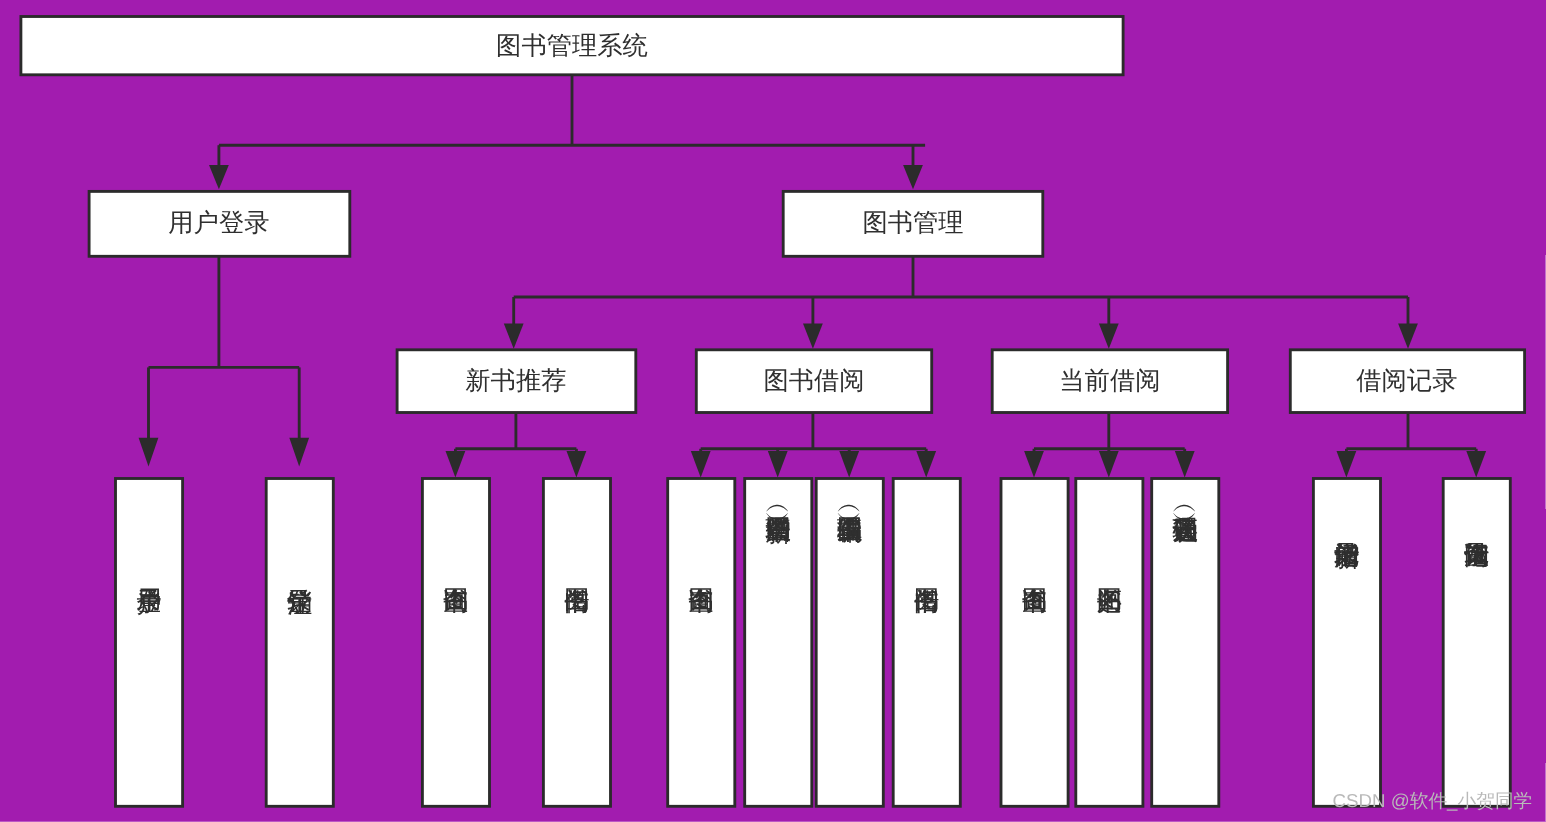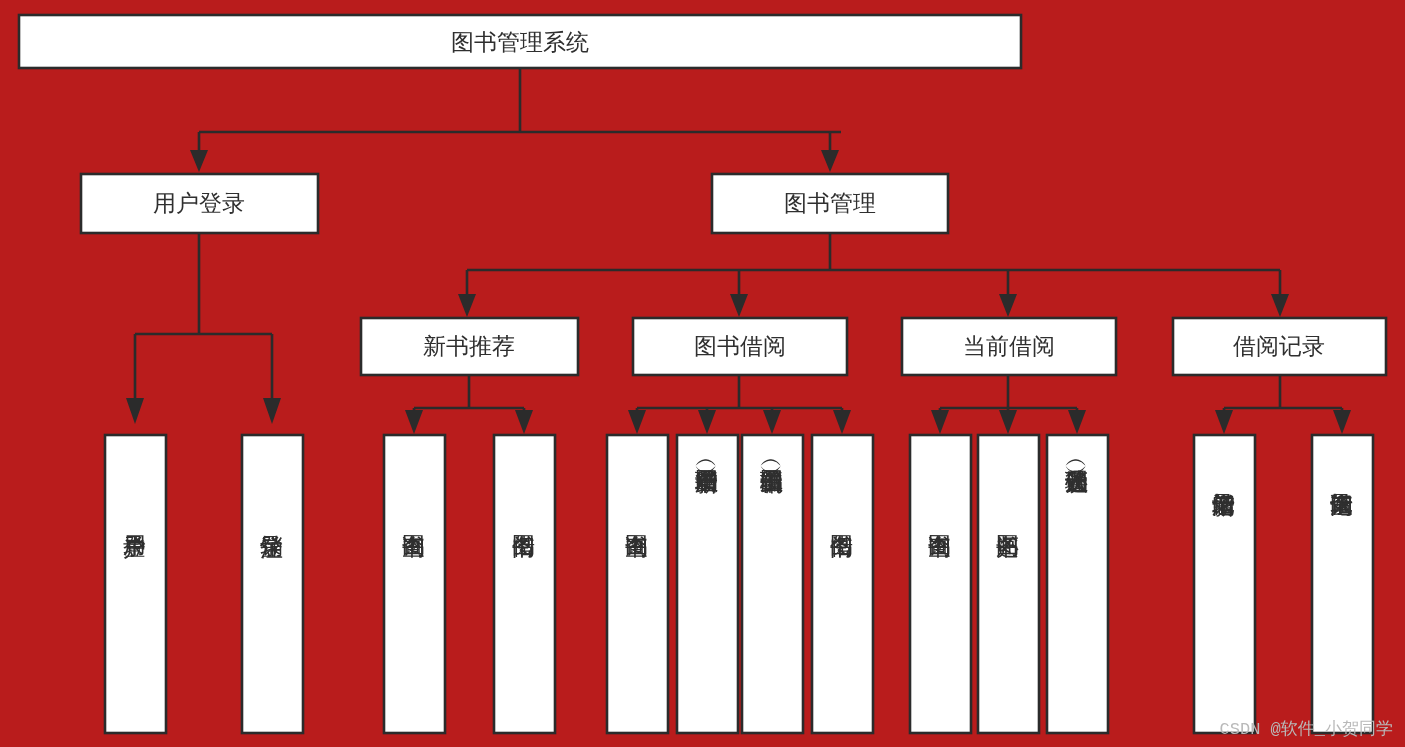--- a/index.html
+++ b/index.html
@@ -10,21 +10,21 @@
   body {
     width: 1405px;
     height: 747px;
     font-family: "DejaVu Sans", "Liberation Sans", sans-serif;
     overflow: hidden;
   }
   #diagram-root {
     position: relative;
     width: 1405px;
     height: 747px;
-    background: #b91c1c;
+    background: #a21caf;
   }
   svg#tree-svg {
     position: absolute;
     left: 0;
     top: 0;
     width: 1405px;
     height: 747px;
     display: block;
   }
   .node-box {
@@ -52,21 +52,21 @@
   .node-label-vertical {
     fill: #2f2f2f;
     font-family: "DejaVu Sans", "Liberation Sans", sans-serif;
     font-size: 23px;
     text-anchor: middle;
   }
   .watermark {
     position: absolute;
     right: 12px;
     bottom: 7px;
-    font-family: Liberation Mono, monospace;
+    font-family: Liberation Sans, sans-serif;
     font-size: 17px;
     color: #b9b9b9;
     white-space: nowrap;
     user-select: none;
   }
 </style>
 </head>
 <body>
 
 <div id="diagram-root">

